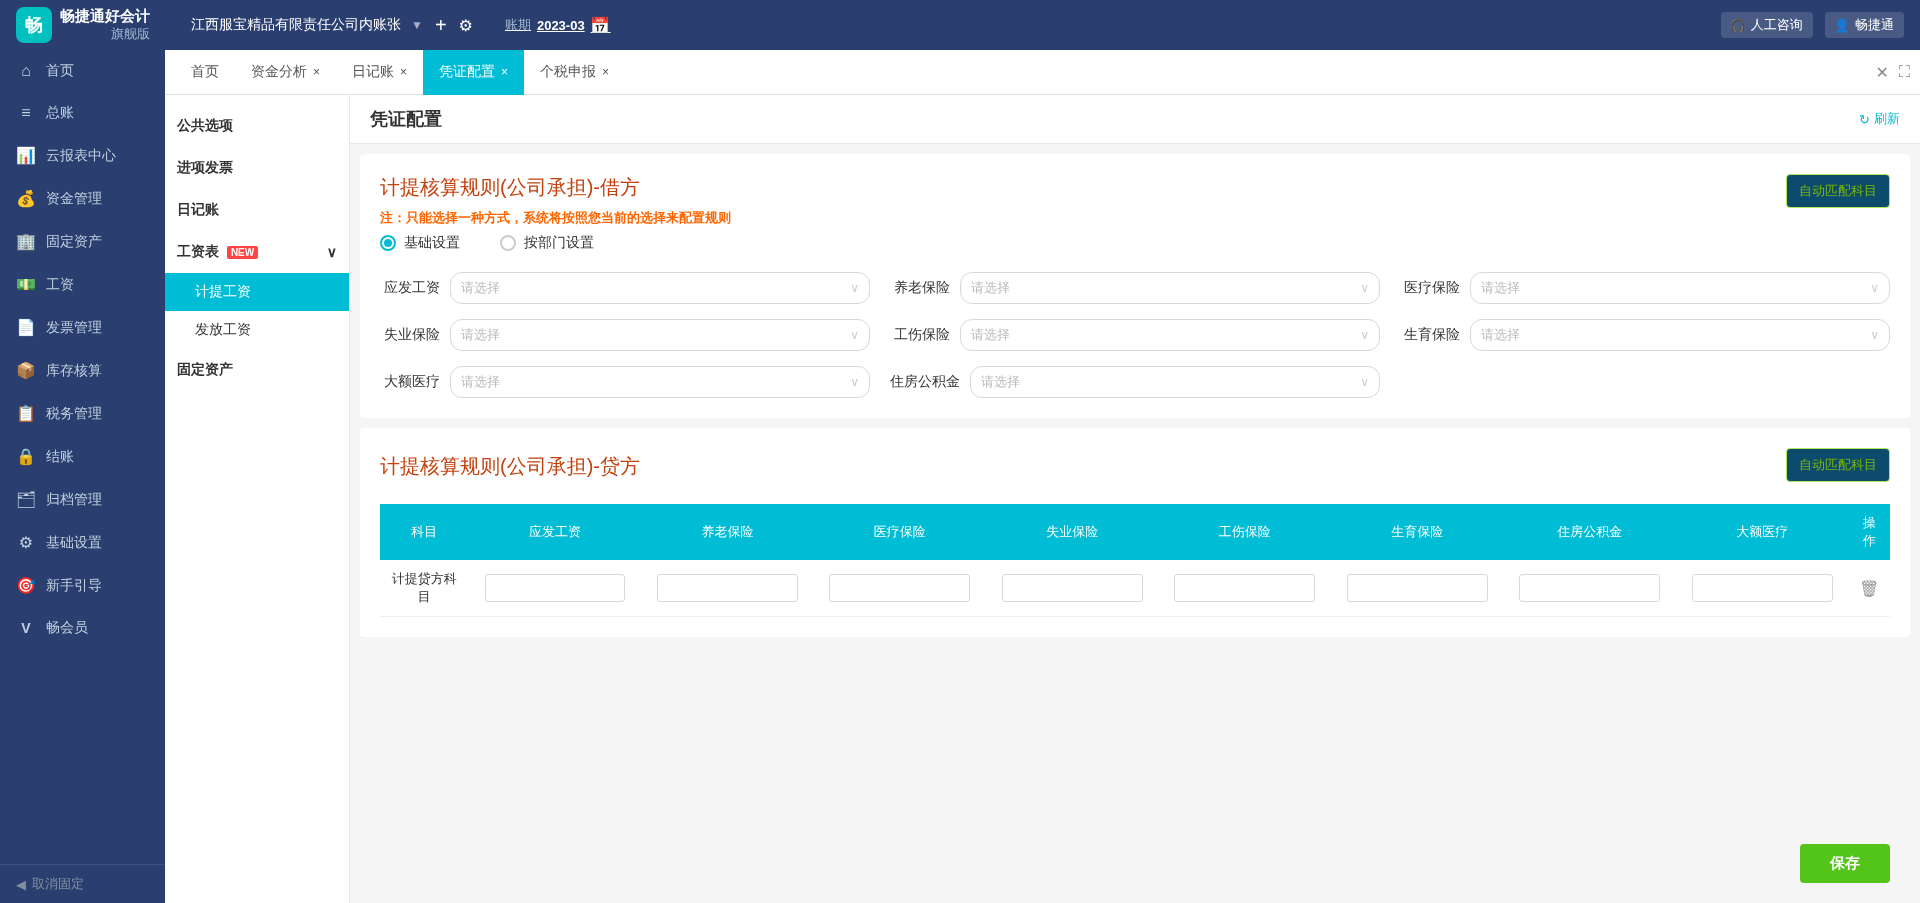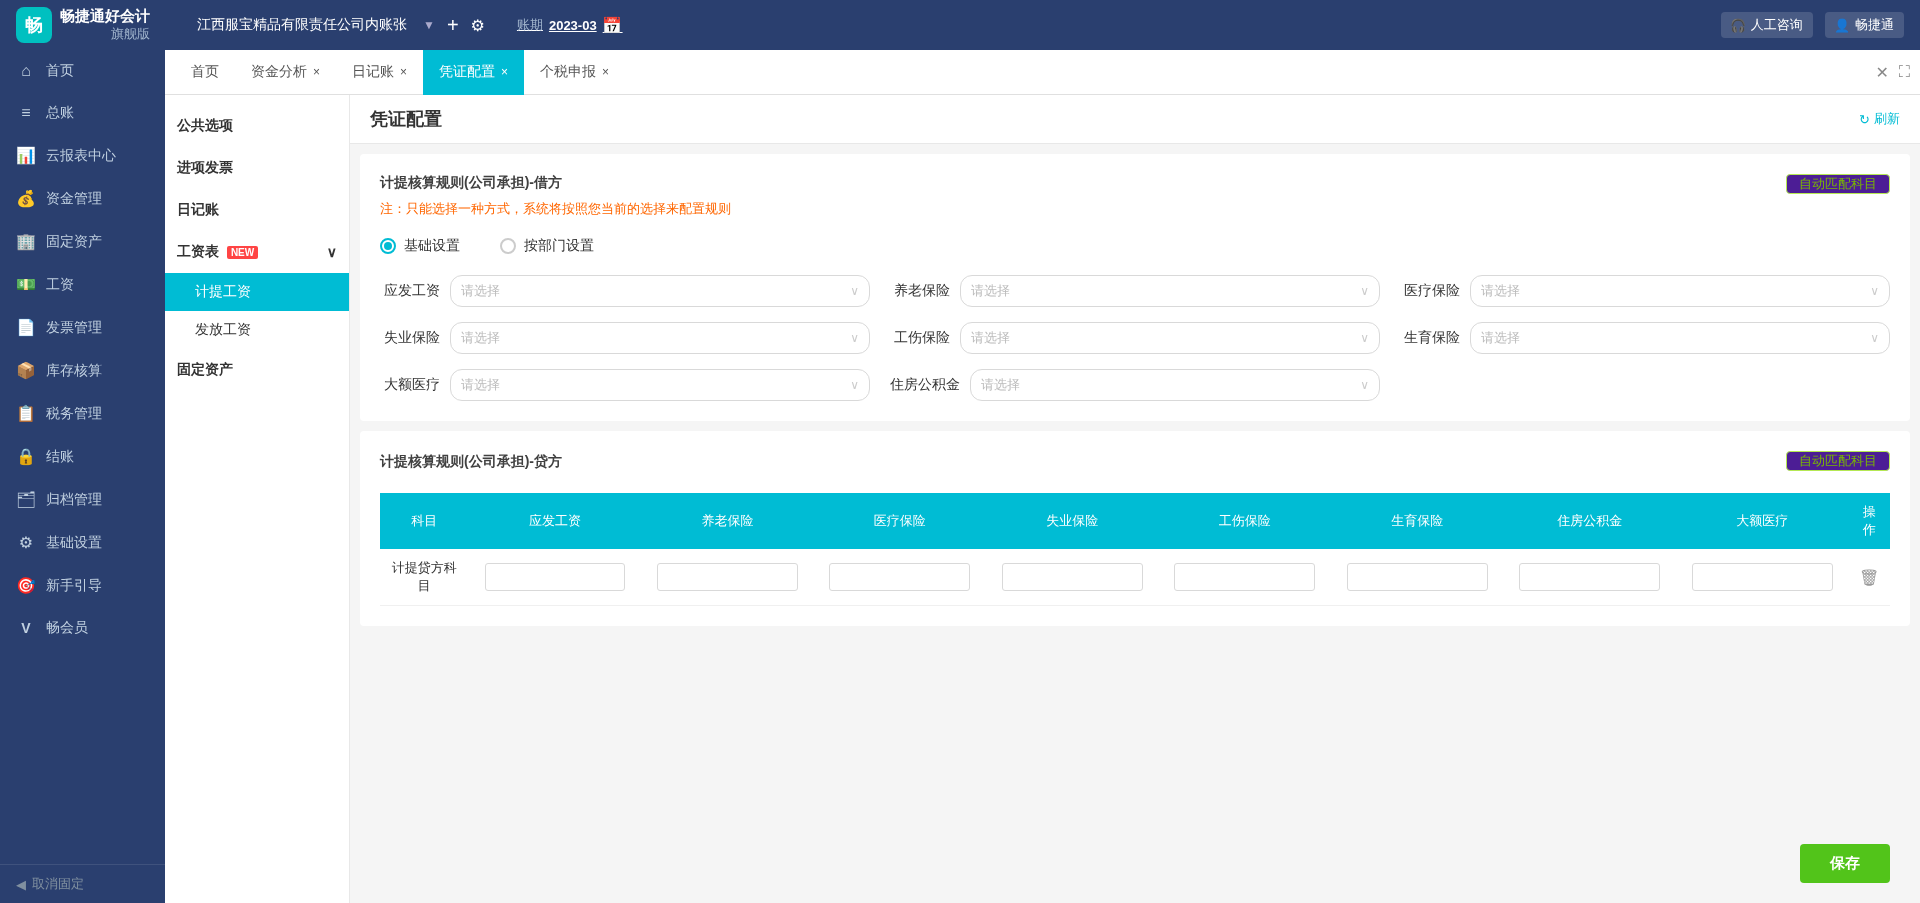--- a/index.html
+++ b/index.html
@@ -23,23 +23,23 @@
     .logo-icon {
       width: 36px; height: 36px;
       background: #00c0c0;
       border-radius: 8px;
       display: flex; align-items: center; justify-content: center;
       color: white; font-size: 18px; font-weight: bold;
     }
     .logo-text { color: white; font-size: 15px; font-weight: bold; line-height: 1.2; }
     .logo-sub { color: #a0b4cc; font-size: 13px; text-align: right; }
     .company-selector {
-      display: flex; align-items: center; gap: 16px;
+      display: flex; align-items: center; gap: 10px;
       color: white; font-size: 14px; cursor: pointer;
-      margin-left: 16px;
+      margin-left: 10px;
     }
     .company-selector .arrow { color: #aac; font-size: 12px; }
     .top-bar-actions {
       display: flex; align-items: center; gap: 12px;
       margin-left: auto; color: white; font-size: 13px;
     }
     .top-bar-btn {
       display: flex; align-items: center; gap: 4px;
       background: rgba(255,255,255,0.15); padding: 4px 10px;
       border-radius: 4px; cursor: pointer; font-size: 13px; color: white;
@@ -170,26 +170,27 @@
     }
 
     
     .section {
       background: white;
       margin: 10px;
       padding: 20px;
       border-radius: 4px;
     }
     .section-title {
-      font-size: 14px; font-weight: bold; color: #404040;
+      font-size: 20px; font-weight: normal; color: #c2410c;
       margin-bottom: 8px;
     }
     .notice-text {
       color: #ff6600; font-size: 13px;
-      margin-bottom: 19px;
+      margin-bottom: 7px;
+      font-weight: bold;
     }
 
     
     .radio-group {
       display: flex; gap: 40px; margin-bottom: 20px; align-items: center;
     }
     .radio-item {
       display: flex; align-items: center; gap: 8px;
       font-size: 14px; color: #333; cursor: pointer;
     }
@@ -215,23 +216,23 @@
       color: #999;
       display: flex; align-items: center; justify-content: space-between;
       cursor: pointer;
     }
     .select-arrow { color: #ccc; font-size: 12px; }
 
     
     .auto-match-btn {
       border: 1px solid #b5e853;
       color: #7ab800;
-      background: #4c1d95;
+      background: #0c4a6e;
       font-size: 13px;
-      padding: 0 12px;
+      padding: 7px 12px;
       border-radius: 4px;
       cursor: pointer;
       white-space: nowrap;
       float: right;
       margin-bottom: 10px;
     }
     .data-table {
       width: 100%;
       border-collapse: collapse;
     }

